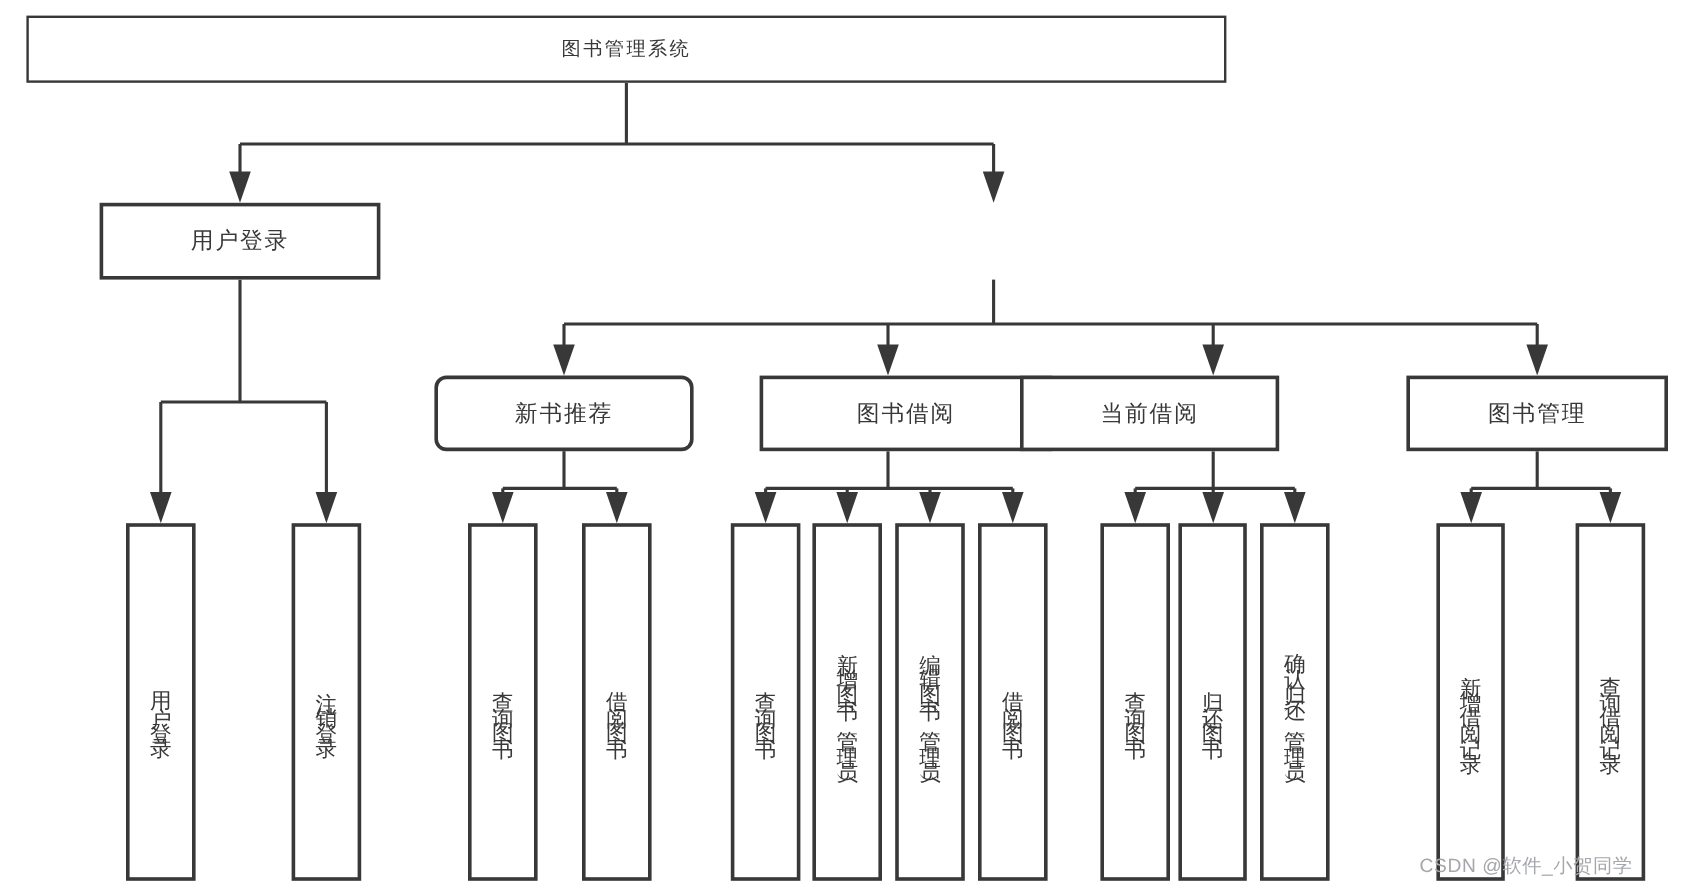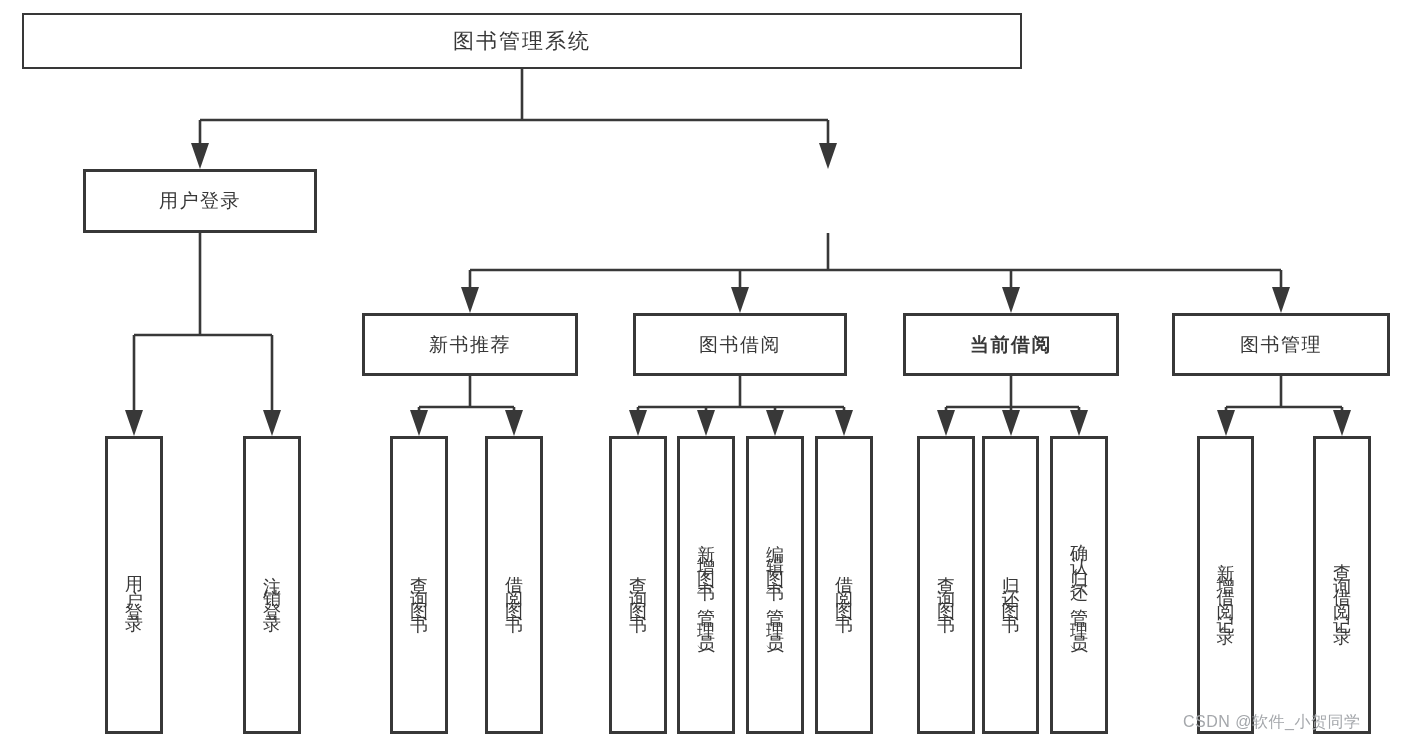--- a/index.html
+++ b/index.html
@@ -7,21 +7,21 @@
     position:relative;width:1405px;height:747px;background:#ffffff;overflow:hidden;
     font-family:"Liberation Sans","DejaVu Sans",sans-serif;
   }
   .connectors{position:absolute;left:0;top:0;z-index:0;}
   .node{
     position:absolute;box-sizing:border-box;background:#ffffff;
     border:3px solid #383838;color:#383838;
     display:flex;align-items:center;justify-content:center;
     z-index:1;text-align:center;
   }
-  .node.root{border-width:2.5px;font-size:21px;letter-spacing:2px;}
+  .node.root{border-width:2.5px;font-size:16px;letter-spacing:2px;}
   .node.h{font-size:19px;letter-spacing:1.5px;}
   .node.v{
     writing-mode:vertical-rl;text-orientation:mixed;
     font-size:18px;letter-spacing:13px;line-height:1;
     padding-top:6px;
   }
   .watermark{
     position:absolute;left:1183px;top:712px;z-index:2;
     font-size:16px;color:#a4a7ab;letter-spacing:0.5px;white-space:nowrap;
     font-family:"Liberation Sans","DejaVu Sans",sans-serif;
@@ -95,23 +95,23 @@
       <polygon points="1070,410 1088,410 1079,436"></polygon>
       <polygon points="1217,410 1235,410 1226,436"></polygon>
       <polygon points="1333,410 1351,410 1342,436"></polygon>
     </g>
   </svg>
 
   <div class="node root" style="left:22px;top:13px;width:1000px;height:56px;">图书管理系统</div>
 
   <div class="node h" style="left:83px;top:169px;width:234px;height:64px;">用户登录</div>
 
-  <div class="node h" style="left:362px;top:313px;width:216px;height:63px;">新书推荐</div>
-  <div class="node h" style="left:633px;top:313px;width:214px;height:63px;">图书借阅</div>
-  <div class="node h" style="left:903px;top:313px;width:216px;height:63px;font-weight:bold;">当前借阅</div>
+  <div class="node h" style="left:362px;top:313px;width:216px;height:63px;border-radius:10px;">新书推荐</div>
+  <div class="node h" style="left:633px;top:313px;width:244px;height:63px;">图书借阅</div>
+  <div class="node h" style="left:850px;top:313px;width:216px;height:63px;">当前借阅</div>
   <div class="node h" style="left:1172px;top:313px;width:218px;height:63px;">图书管理</div>
 
   <div class="node v" style="left:105px;top:436px;width:58px;height:298px;">用户登录</div>
   <div class="node v" style="left:243px;top:436px;width:58px;height:298px;">注销登录</div>
   <div class="node v" style="left:390px;top:436px;width:58px;height:298px;">查询图书</div>
   <div class="node v" style="left:485px;top:436px;width:58px;height:298px;">借阅图书</div>
   <div class="node v" style="left:609px;top:436px;width:58px;height:298px;">查询图书</div>
   <div class="node v" style="left:677px;top:436px;width:58px;height:298px;">新增图书（管理员）</div>
   <div class="node v" style="left:746px;top:436px;width:58px;height:298px;">编辑图书（管理员）</div>
   <div class="node v" style="left:815px;top:436px;width:58px;height:298px;">借阅图书</div>

